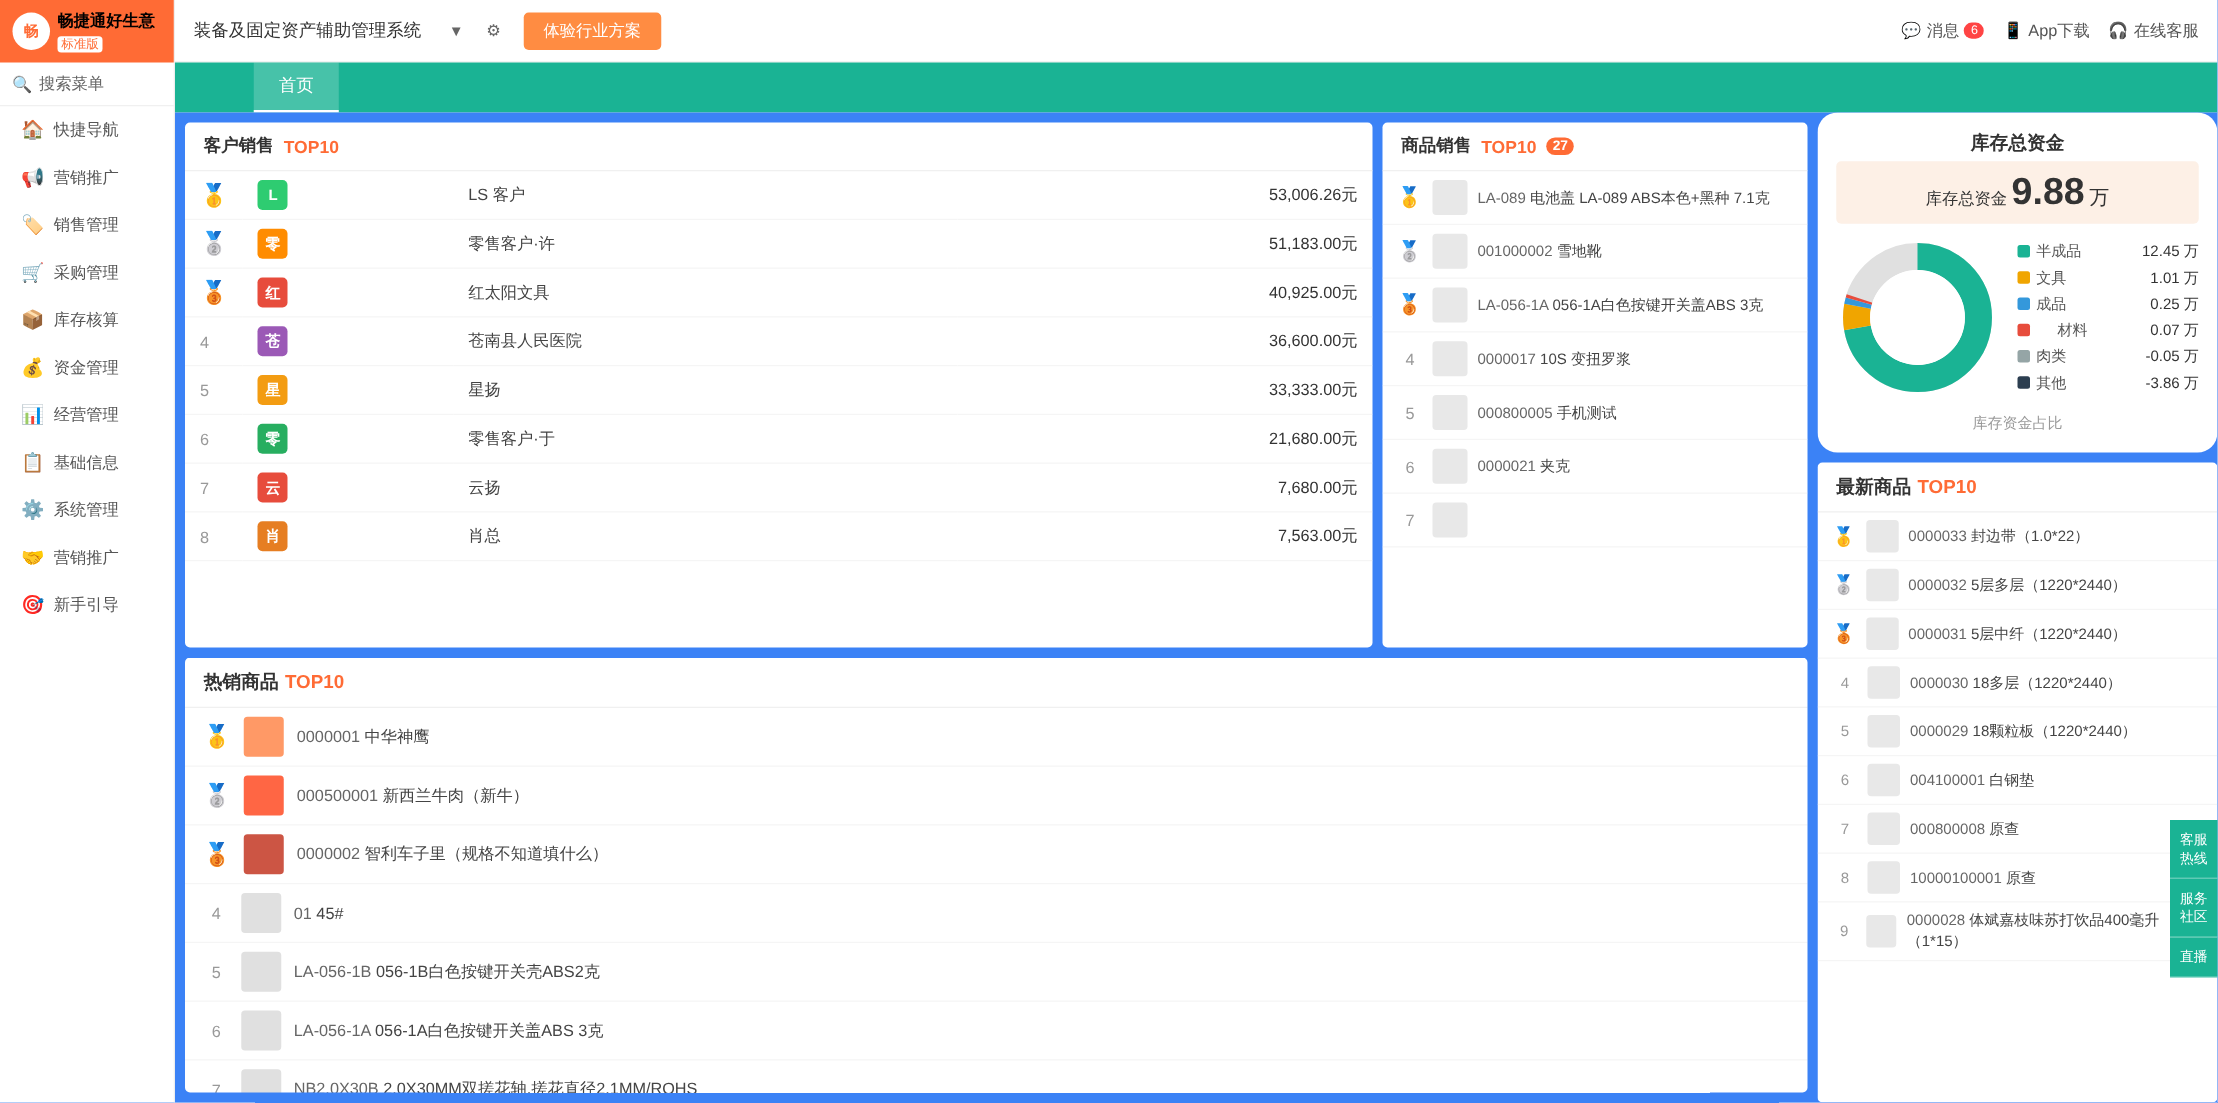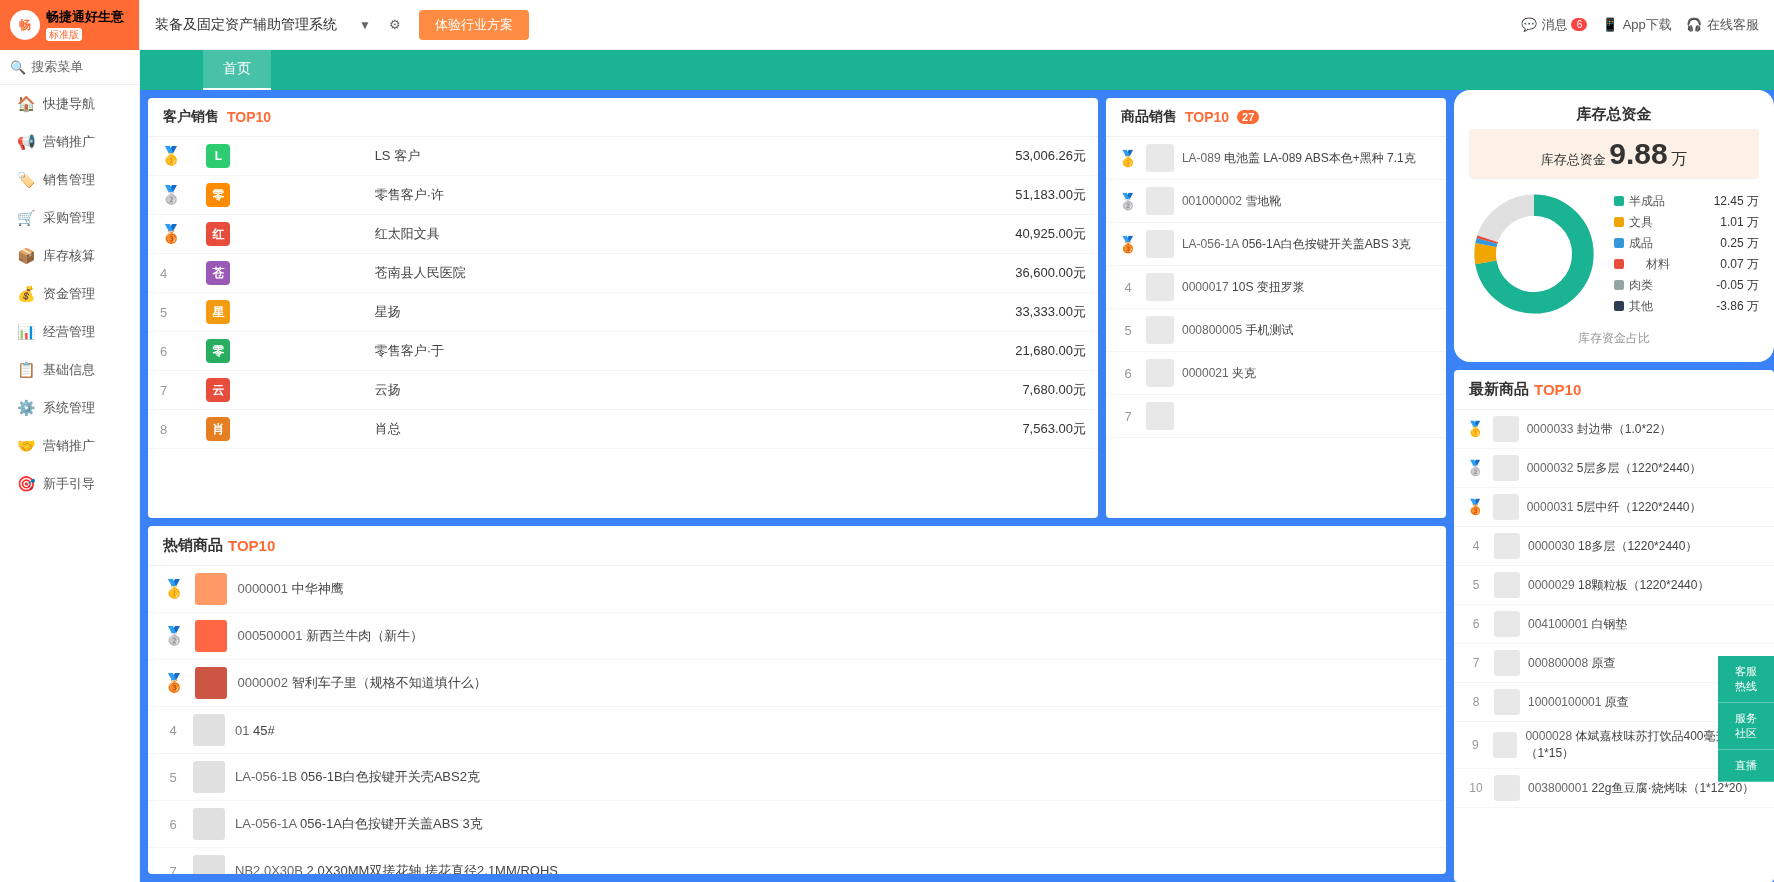--- a/index.html
+++ b/index.html
@@ -248,21 +248,21 @@
       display: flex;
       flex-direction: column;
     }
     .float-btn {
       background: #1ab394;
       color: #fff;
       padding: 8px 6px;
       font-size: 11px;
       text-align: center;
       cursor: pointer;
-      width: 56px;
+      width: 38px;
       border-bottom: 1px solid rgba(255,255,255,0.3);
     }
 
     .section-title {
       padding: 10px 15px;
       font-size: 15px;
       font-weight: bold;
       color: #333;
       border-bottom: 1px solid #f0f0f0;
       display: flex;
@@ -721,28 +721,20 @@
     </div>
   </div>
             <div style="display: flex; align-items: center; padding: 6px 12px; border-bottom: 1px solid rgb(245, 245, 245); gap: 8px;">
     <span style="color:#999;width:20px;text-align:center;font-size:12px;">9</span>
     <div style="width:26px;height:26px;background:#e8e8e8;border-radius:3px;"></div>
     <div style="font-size:12px;color:#444;">
       <span style="color:#666;">0000028</span>
       <span> 体斌嘉枝味苏打饮品400毫升（1*15）</span>
     </div>
   </div>
-            <div style="display: flex; align-items: center; padding: 6px 12px; border-bottom: 1px solid rgb(245, 245, 245); gap: 8px;">
-    <span style="color:#999;width:20px;text-align:center;font-size:12px;">10</span>
-    <div style="width:26px;height:26px;background:#e8e8e8;border-radius:3px;"></div>
-    <div style="font-size:12px;color:#444;">
-      <span style="color:#666;">003800001</span>
-      <span> 22g鱼豆腐·烧烤味（1*12*20）</span>
-    </div>
-  </div>
           </div>
       </div>
     </div>
   </div>
 </div>
 
 <div class="float-btns">
   <div class="float-btn" style="white-space:pre;">客服
 热线</div>
   <div class="float-btn" style="white-space:pre;">服务

